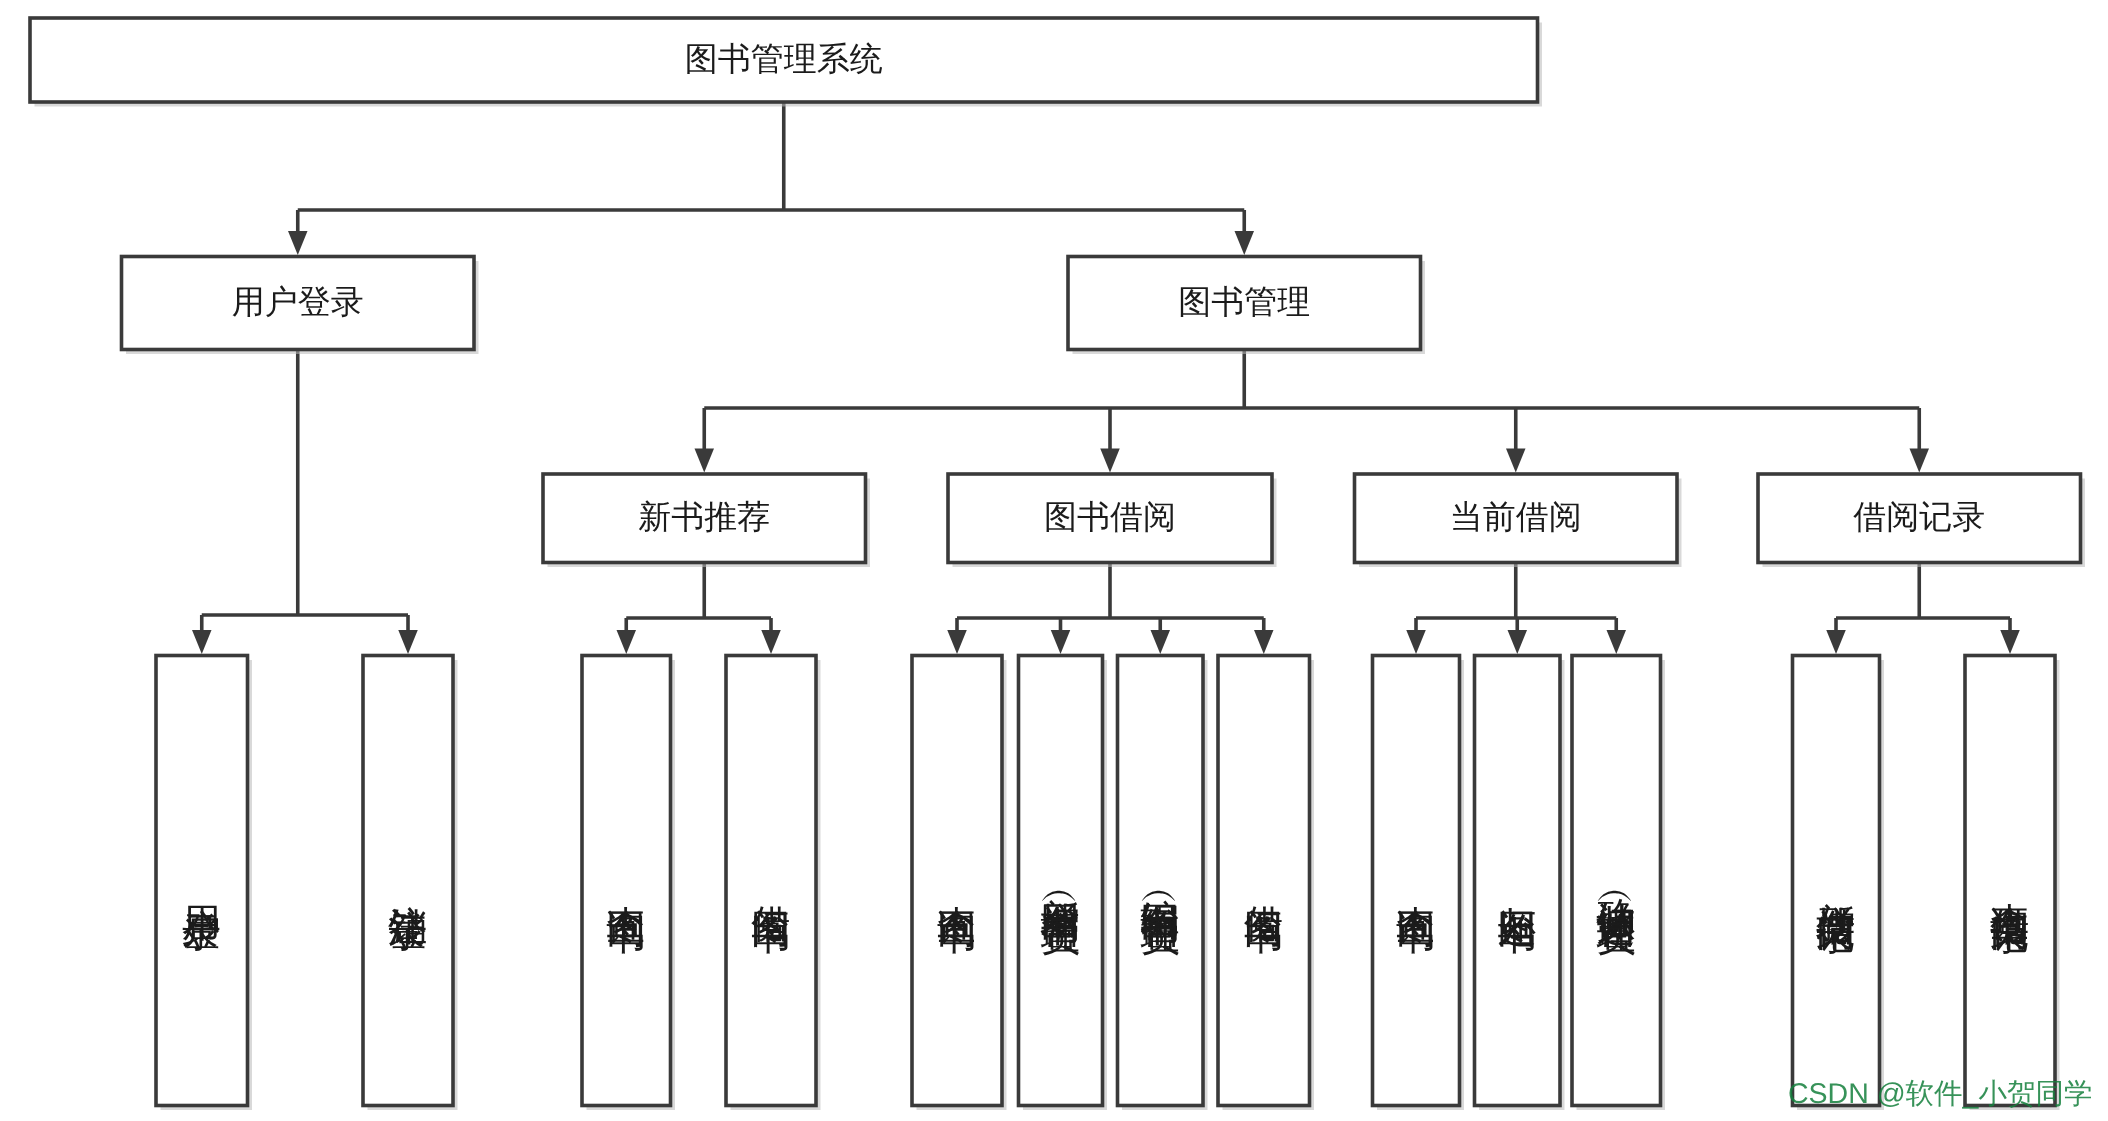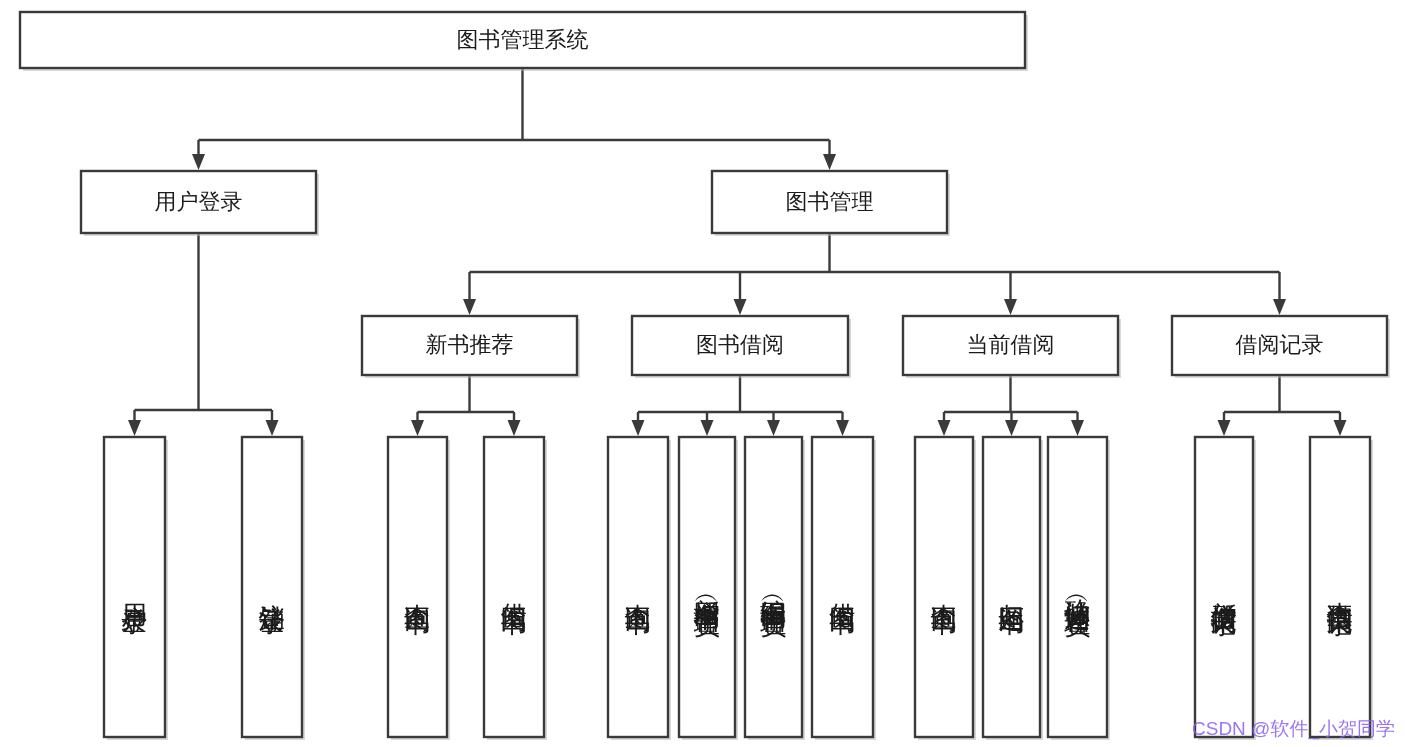--- a/index.html
+++ b/index.html
@@ -67,21 +67,21 @@
     display: flex;
     align-items: center;
     justify-content: center;
     text-align: center;
     pointer-events: none;
   }
   .watermark {
     position: absolute;
     font-family: "Liberation Sans", "DejaVu Sans", sans-serif;
     font-size: 19px;
-    color: #8b5cf6;
+    color: #15803d;
     opacity: 0.85;
     white-space: nowrap;
   }
 </style>
 </head>
 <body>
 
 <div id="diagram-root">
   <svg class="diagram-canvas" viewBox="0 0 1405 747">
     <g id="connector-layer">

